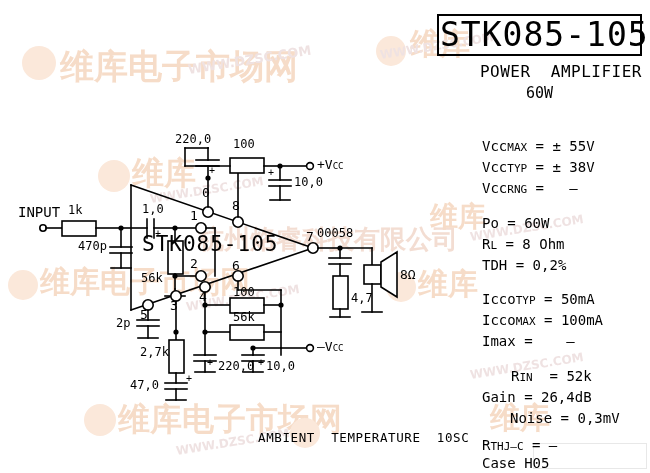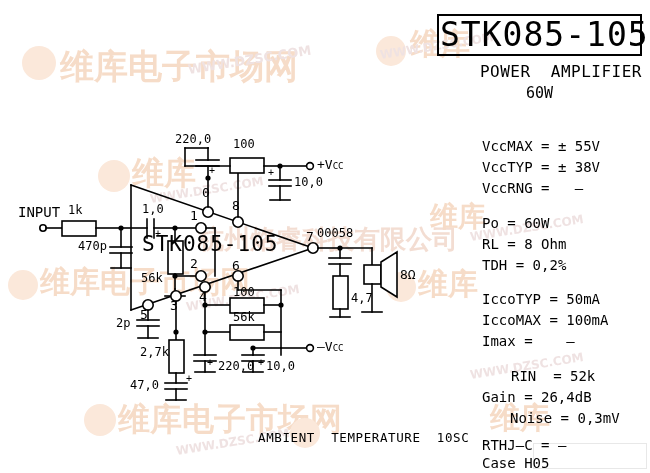--- a/index.html
+++ b/index.html
@@ -11,21 +11,21 @@
   #txt{z-index:3;}
   .t{position:absolute;white-space:pre;line-height:1;}
   
   #title-box{position:absolute;left:437px;top:14px;width:205px;height:42px;
              border:2px solid #000;box-sizing:border-box;z-index:3;}
   #title-text{position:absolute;left:440px;top:18px;width:200px;text-align:center;
               font-size:33px;letter-spacing:1px;z-index:4;}
   #subtitle1{left:437px;top:64px;width:205px;text-align:right;font-size:16px;letter-spacing:.5px;}
   #subtitle2{left:437px;top:86px;width:205px;text-align:center;font-size:15px;}
   .spec{font-size:14px;}
-  .sub{font-size:14px;text-align:center;}
+  .sub{font-size:11px;text-align:center;}
   .ic-label{font-size:21px;letter-spacing:1px;}
   .cl{font-size:12px;}
   .pin{font-size:13px;}
   .amb{font-size:12.5px;letter-spacing:.6px;}
   
   .wmtxt{position:absolute;white-space:nowrap;color:#f6dcc8;font-weight:bold;
          font-family:"DejaVu Sans","Liberation Sans",sans-serif;}
   .wmurl{position:absolute;white-space:nowrap;color:#efe2e2;font-weight:bold;
          font-family:"DejaVu Sans","Liberation Sans",sans-serif;
          transform:rotate(-9deg);transform-origin:left center;}

